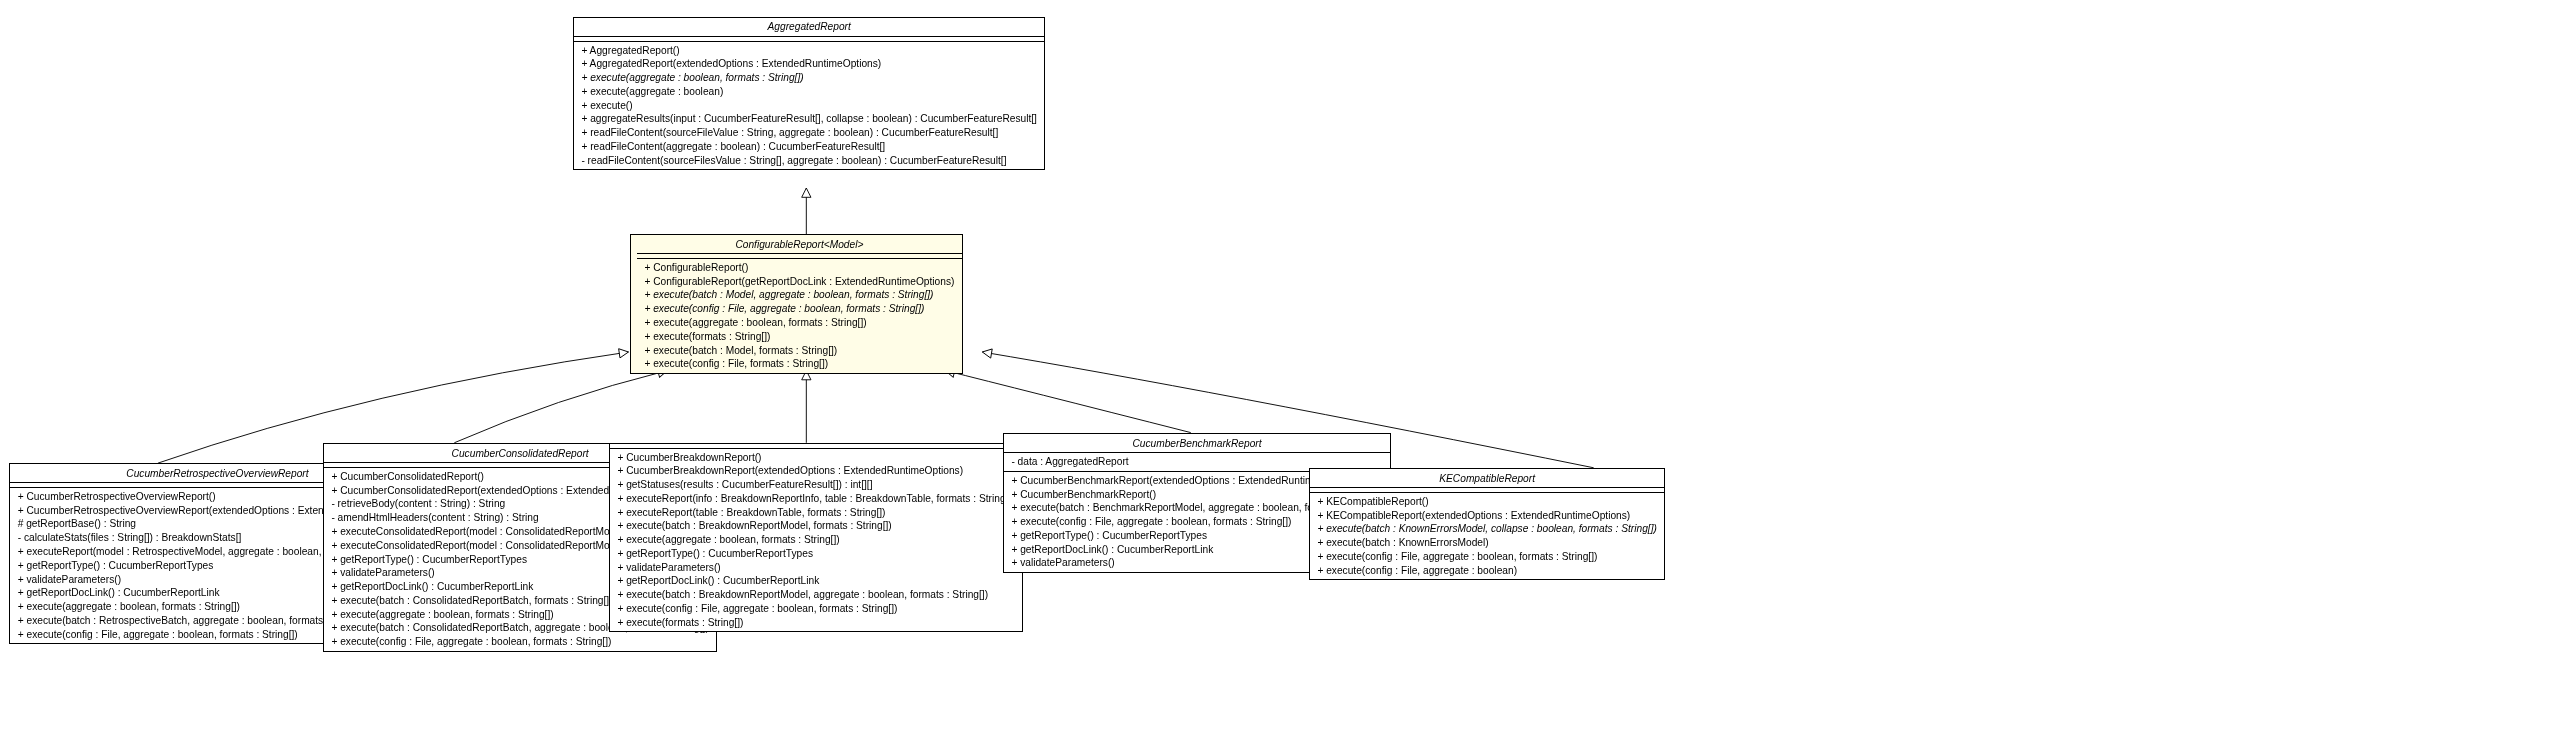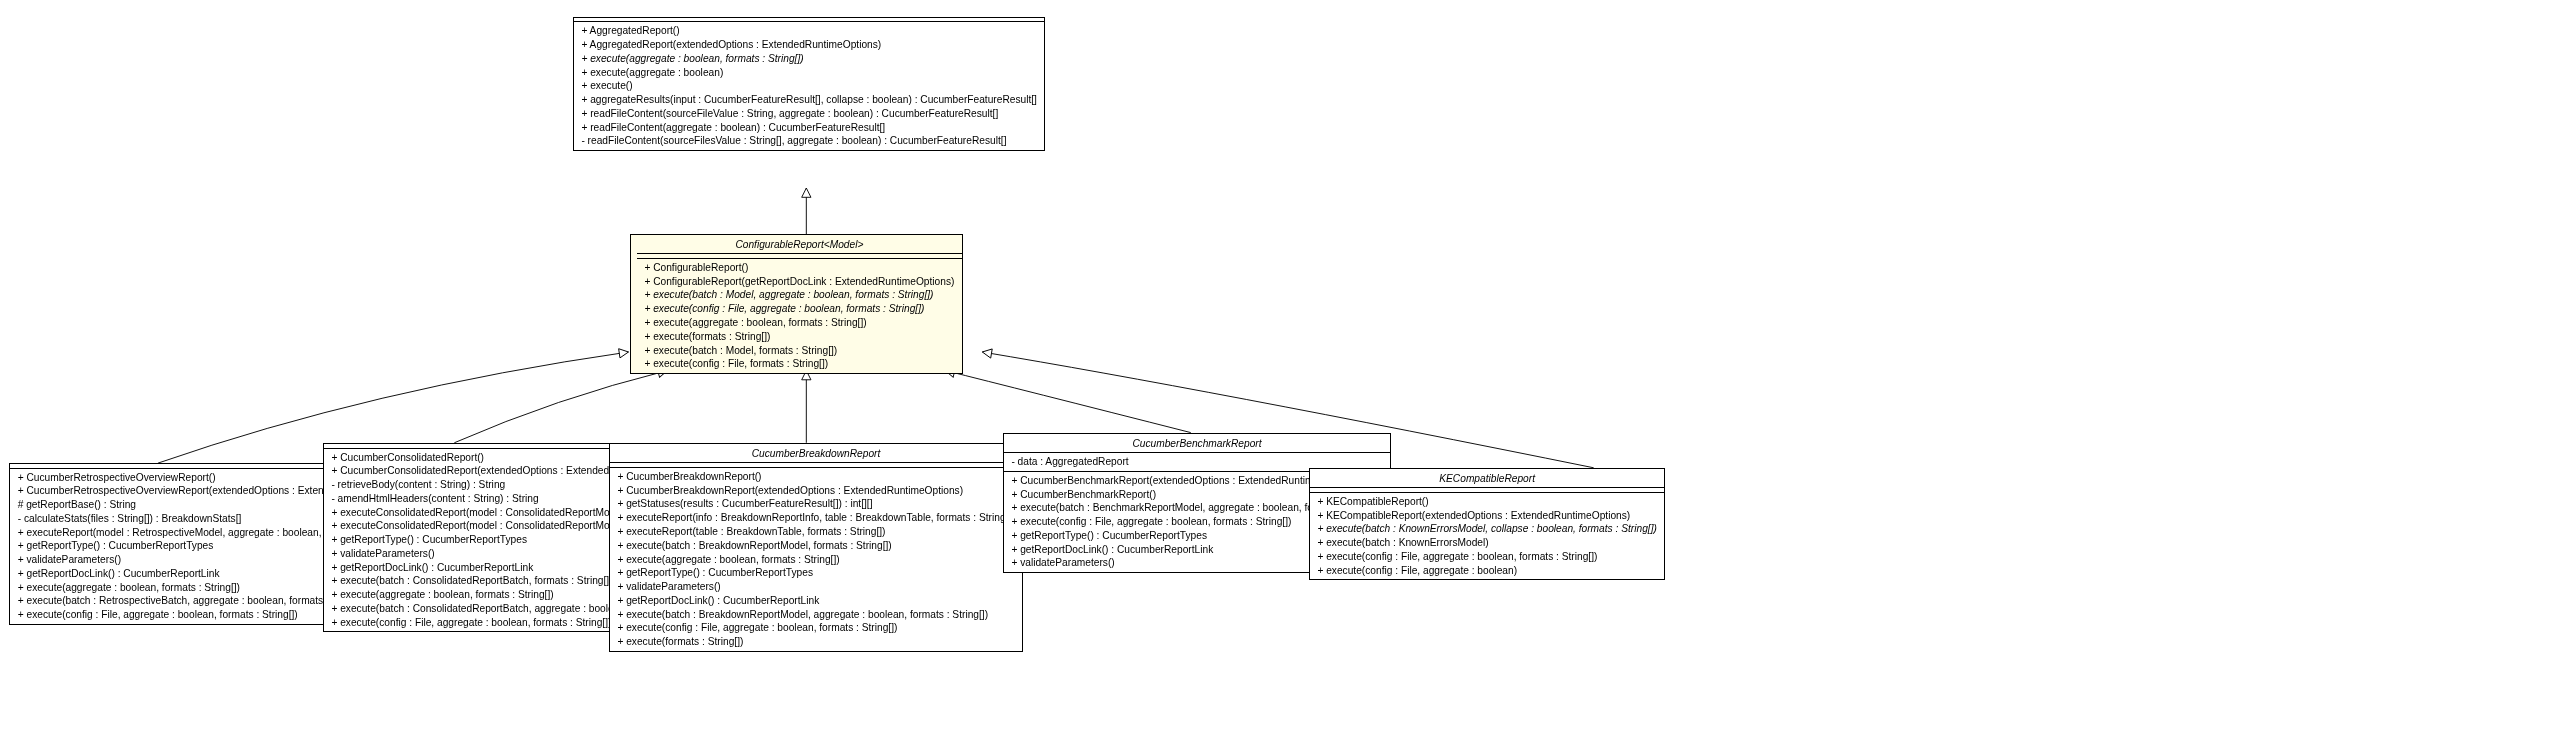--- a/index.html
+++ b/index.html
@@ -68,20 +68,21 @@
   <path d="M 490 478 Q 600 430 720 400" fill="none" stroke="black" marker-end="url(#triangle)"></path>
 
   <line x1="870" y1="478" x2="870" y2="400" stroke="black" marker-end="url(#triangle)"></line>
 
   <path d="M 1285 467 Q 1100 420 1020 400" fill="none" stroke="black" marker-end="url(#triangle)"></path>
 
   <path d="M 1720 505 Q 1300 420 1060 380" fill="none" stroke="black" marker-end="url(#triangle)"></path>
 </svg>
 
 <div class="uml-class" style="left:573px; top:16.7px;">
+  <div class="uml-title">AggregatedReport</div>
   <div class="uml-attrs"></div>
   <div class="uml-methods">
       <div class="uml-line">+ AggregatedReport()</div>
       <div class="uml-line">+ AggregatedReport(extendedOptions : ExtendedRuntimeOptions)</div>
       <div class="uml-line italic">+ execute(aggregate : boolean, formats : String[])</div>
       <div class="uml-line">+ execute(aggregate : boolean)</div>
       <div class="uml-line">+ execute()</div>
       <div class="uml-line">+ aggregateResults(input : CucumberFeatureResult[], collapse : boolean) : CucumberFeatureResult[]</div>
       <div class="uml-line">+ readFileContent(sourceFileValue : String, aggregate : boolean) : CucumberFeatureResult[]</div>
       <div class="uml-line">+ readFileContent(aggregate : boolean) : CucumberFeatureResult[]</div>
@@ -98,57 +99,58 @@
       <div class="uml-line italic">+ execute(batch : Model, aggregate : boolean, formats : String[])</div>
       <div class="uml-line italic">+ execute(config : File, aggregate : boolean, formats : String[])</div>
       <div class="uml-line">+ execute(aggregate : boolean, formats : String[])</div>
       <div class="uml-line">+ execute(formats : String[])</div>
       <div class="uml-line">+ execute(batch : Model, formats : String[])</div>
       <div class="uml-line">+ execute(config : File, formats : String[])</div>
     </div>
 </div>
 
 <div class="uml-class" style="left:9.3px; top:463px;">
+  <div class="uml-title">CucumberRetrospectiveOverviewReport</div>
   <div class="uml-attrs"></div>
   <div class="uml-methods">
       <div class="uml-line">+ CucumberRetrospectiveOverviewReport()</div>
       <div class="uml-line">+ CucumberRetrospectiveOverviewReport(extendedOptions : ExtendedRuntimeOptions)</div>
       <div class="uml-line"># getReportBase() : String</div>
       <div class="uml-line">- calculateStats(files : String[]) : BreakdownStats[]</div>
       <div class="uml-line">+ executeReport(model : RetrospectiveModel, aggregate : boolean, formats : String[])</div>
       <div class="uml-line">+ getReportType() : CucumberReportTypes</div>
       <div class="uml-line">+ validateParameters()</div>
       <div class="uml-line">+ getReportDocLink() : CucumberReportLink</div>
       <div class="uml-line">+ execute(aggregate : boolean, formats : String[])</div>
       <div class="uml-line">+ execute(batch : RetrospectiveBatch, aggregate : boolean, formats : String[])</div>
       <div class="uml-line">+ execute(config : File, aggregate : boolean, formats : String[])</div>
     </div>
 </div>
 
 <div class="uml-class" style="left:323px; top:443px;">
+  <div class="uml-title">CucumberConsolidatedReport</div>
   <div class="uml-attrs"></div>
   <div class="uml-methods">
       <div class="uml-line">+ CucumberConsolidatedReport()</div>
       <div class="uml-line">+ CucumberConsolidatedReport(extendedOptions : ExtendedRuntimeOptions)</div>
       <div class="uml-line">- retrieveBody(content : String) : String</div>
       <div class="uml-line">- amendHtmlHeaders(content : String) : String</div>
       <div class="uml-line">+ executeConsolidatedReport(model : ConsolidatedReportModel, formats : String[])</div>
       <div class="uml-line">+ executeConsolidatedReport(model : ConsolidatedReportModel)</div>
       <div class="uml-line">+ getReportType() : CucumberReportTypes</div>
       <div class="uml-line">+ validateParameters()</div>
       <div class="uml-line">+ getReportDocLink() : CucumberReportLink</div>
       <div class="uml-line">+ execute(batch : ConsolidatedReportBatch, formats : String[])</div>
       <div class="uml-line">+ execute(aggregate : boolean, formats : String[])</div>
       <div class="uml-line">+ execute(batch : ConsolidatedReportBatch, aggregate : boolean, formats : String[])</div>
       <div class="uml-line">+ execute(config : File, aggregate : boolean, formats : String[])</div>
     </div>
 </div>
 
 <div class="uml-class" style="left:609px; top:443px;">
-  <div class="uml-title">CucumberBreakdownReport</div>
   <div class="uml-attrs"></div>
   <div class="uml-methods">
       <div class="uml-line">+ CucumberBreakdownReport()</div>
       <div class="uml-line">+ CucumberBreakdownReport(extendedOptions : ExtendedRuntimeOptions)</div>
       <div class="uml-line">+ getStatuses(results : CucumberFeatureResult[]) : int[][]</div>
       <div class="uml-line">+ executeReport(info : BreakdownReportInfo, table : BreakdownTable, formats : String[])</div>
       <div class="uml-line">+ executeReport(table : BreakdownTable, formats : String[])</div>
       <div class="uml-line">+ execute(batch : BreakdownReportModel, formats : String[])</div>
       <div class="uml-line">+ execute(aggregate : boolean, formats : String[])</div>
       <div class="uml-line">+ getReportType() : CucumberReportTypes</div>

